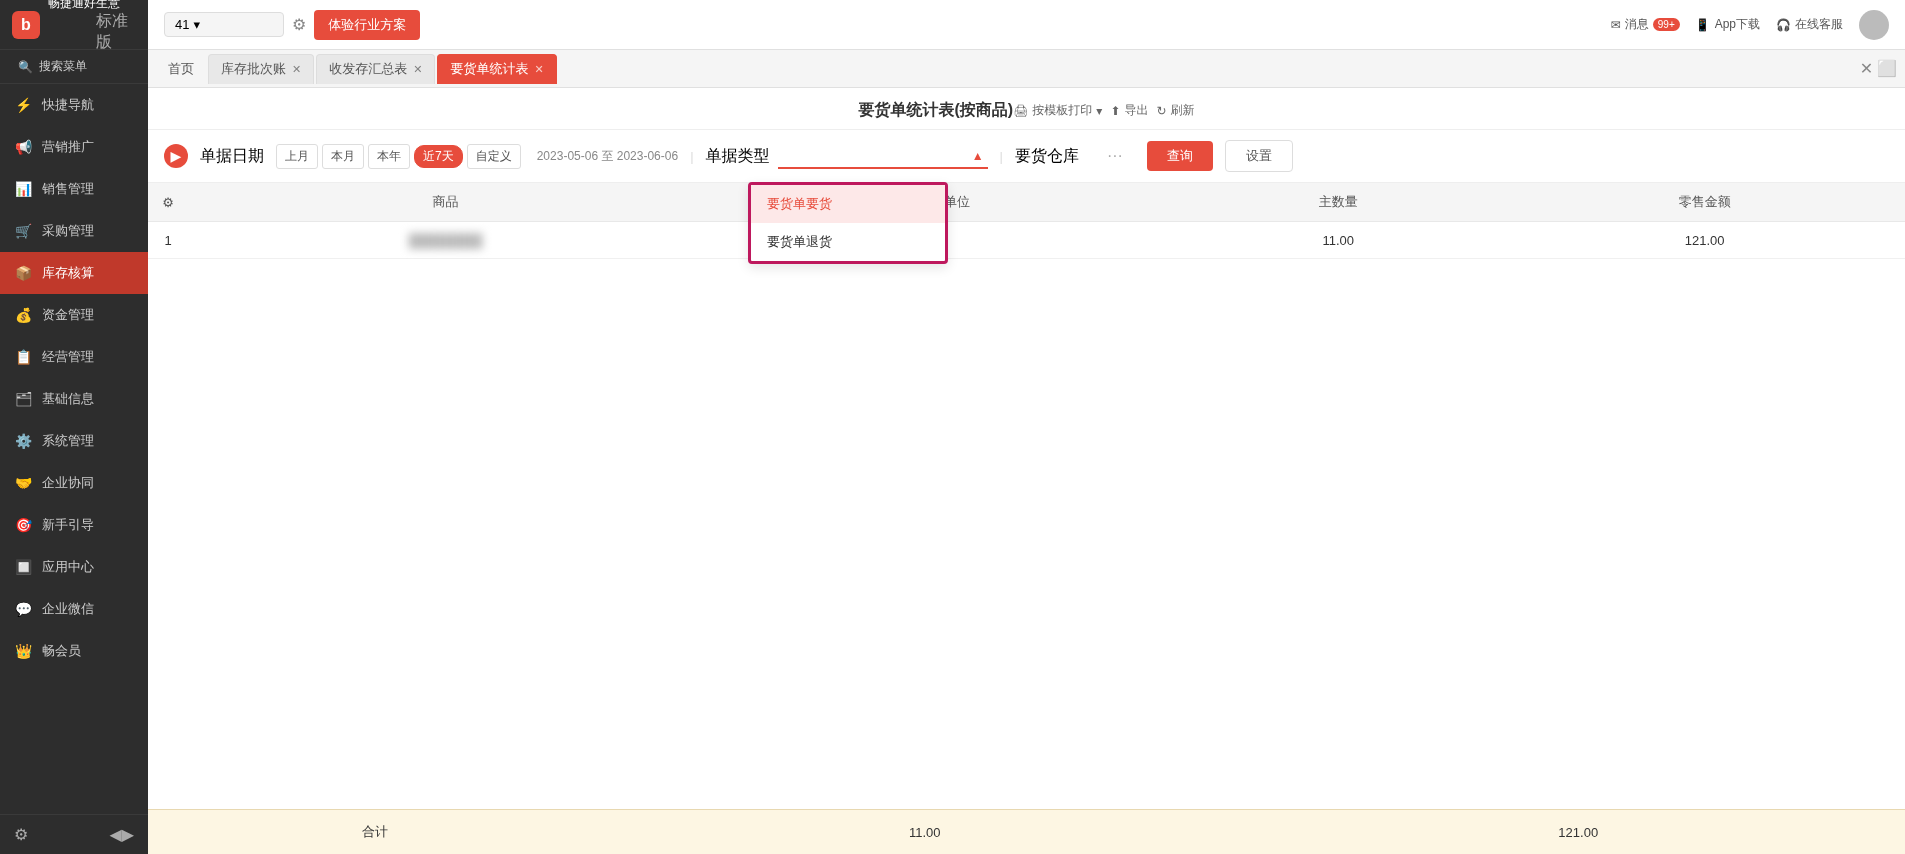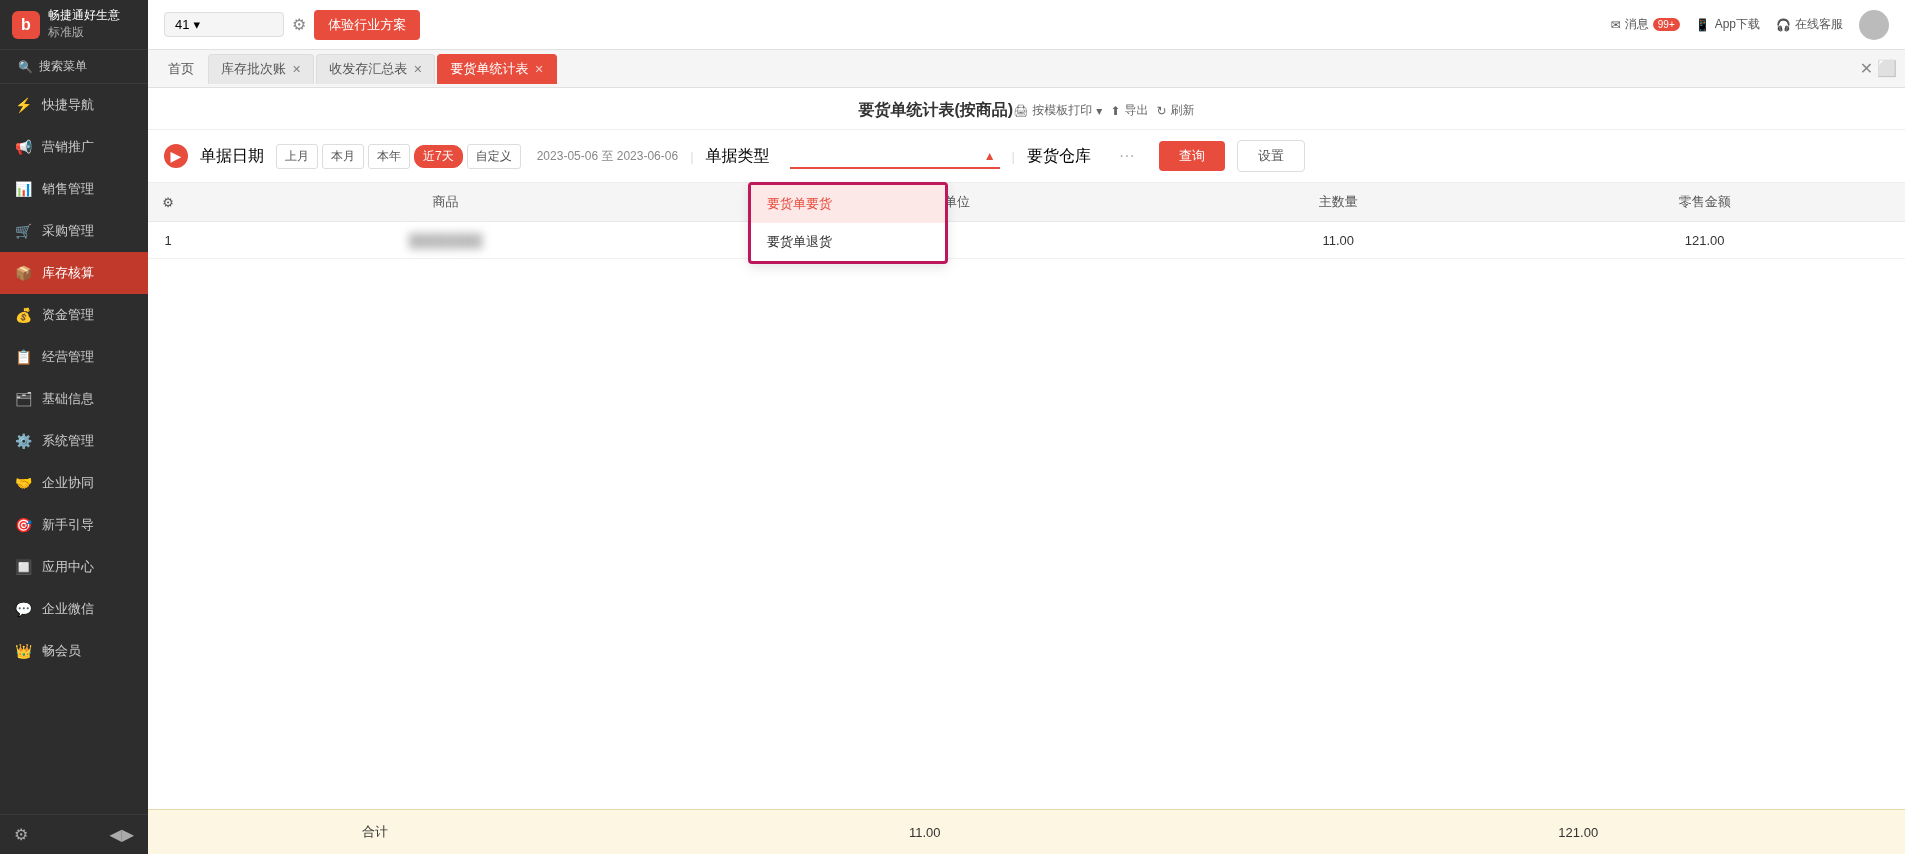--- a/index.html
+++ b/index.html
@@ -24,21 +24,21 @@
     .sidebar-logo-icon {
       width: 28px;
       height: 28px;
       background: #e74c3c;
       border-radius: 6px;
       display: flex; align-items: center; justify-content: center;
       color: white; font-size: 16px; font-weight: bold; margin-right: 8px;
       flex-shrink: 0;
     }
     .sidebar-logo-text { color: #fff; font-size: 12px; line-height: 1.3; }
-    .sidebar-logo-sub { color: #aaa; font-size: 12px; }
+    .sidebar-logo-sub { color: #aaa; font-size: 16px; margin-left: 48px; }
 
     .sidebar-search {
       display: flex; align-items: center;
       padding: 8px 12px;
       color: #ccc; font-size: 12px;
       cursor: pointer;
       border-bottom: 1px solid #3a3a3a;
     }
     .sidebar-search span { margin-left: 6px; }
 
@@ -179,21 +179,21 @@
       padding: 3px 8px; font-size: 12px; color: #555;
       border: 1px solid #ddd; border-radius: 3px; cursor: pointer;
       background: #fff;
     }
     .filter-btn.active-red {
       background: #e74c3c; color: #fff; border-color: #e74c3c;
       border-radius: 10px; padding: 2px 8px;
     }
     .filter-date-range { font-size: 12px; color: #888; margin-left: 4px; }
     .filter-separator { color: #ddd; }
-    .filter-type-group { display: flex; align-items: center; gap: 20px; }
+    .filter-type-group { display: flex; align-items: center; gap: 8px; }
     .filter-input-wrapper {
       position: relative;
       flex: 1;
       min-width: 200px;
     }
     .filter-input {
       width: 100%; border: none; border-bottom: 2px solid #e74c3c;
       padding: 4px 30px 4px 4px; font-size: 13px; outline: none;
       background: transparent;
     }

